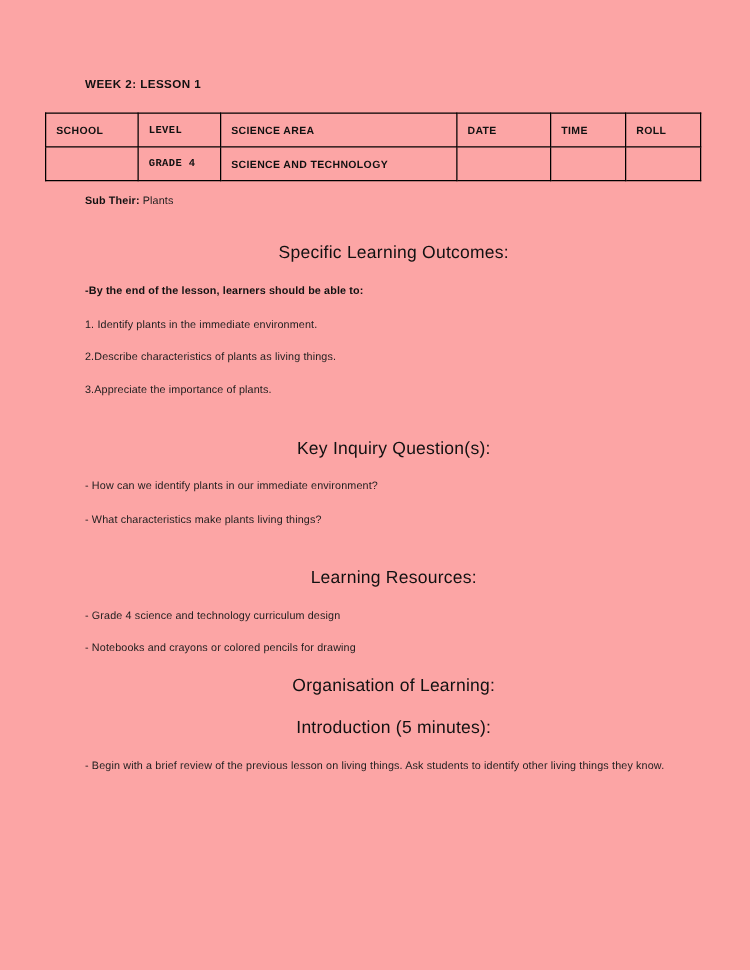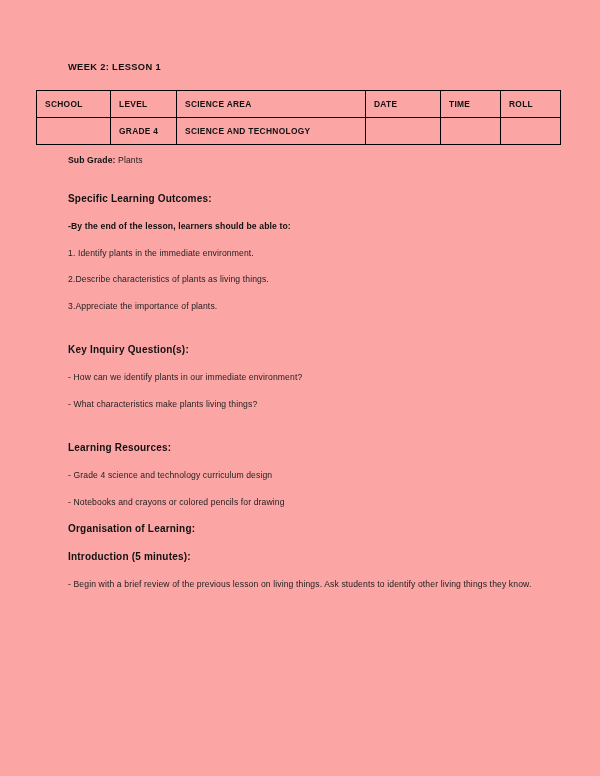--- a/index.html
+++ b/index.html
@@ -55,21 +55,21 @@
     font-size: 8.4px;
     font-weight: bold;
     letter-spacing: 0.3px;
     color: #111111;
     height: 27px;
     vertical-align: middle;
     padding: 0 0 0 8px;
     box-sizing: border-box;
   }
   td.col-school  { width: 74px; }
-  td.col-level   { width: 66px; }
+  td.col-level   { width: 66px; font-family: Liberation Mono, monospace; }
   td.col-area    { width: 189px; }
   td.col-date    { width: 75px; }
   td.col-time    { width: 60px; }
   td.col-roll    { width: 60px; }
   td.cell-area-value { padding-left: 15px; }
 
   
   .body {
     position: absolute;
     left: 0;
@@ -82,26 +82,27 @@
     color: #1d1d1d;
     margin: 0 0 14px 0;
     letter-spacing: 0.12px;
   }
   .line:last-child { margin-bottom: 0; }
   .line b, .line strong {
     font-weight: bold;
     color: #111111;
   }
   .heading {
-    font-size: 10px;
-    font-weight: bold;
+    font-size: 14px;
+    font-weight: normal;
     color: #111111;
     letter-spacing: 0.2px;
     line-height: 1.4;
     margin: 0 0 14px 0;
+    text-align: center;
   }
   .gap-before-md { margin-top: 26px; }
   .gap-before-lg { margin-top: 31px; }
   .gap-before-xl { }
   .para {
     font-size: 8.6px;
     line-height: 1.55;
     color: #1d1d1d;
     letter-spacing: 0.12px;
     margin: 0;
@@ -136,21 +137,21 @@
           <td class="col-roll"></td>
         </tr>
       </tbody>
         </table>
     </div>
 
     <div class="body">
 
 
       <p class="line">
-        <b>Sub Grade:</b><span> Plants</span>
+        <b>Sub Their:</b><span> Plants</span>
       </p>
 
       <p class="heading gap-before-md">Specific Learning Outcomes:</p>
 
       <p class="line">
         <b>-</b><b>By the end of the lesson, learners should be able to:</b>
       </p>
 
       <p class="line">1. Identify plants in the immediate environment.</p>
       <p class="line">2.Describe characteristics of plants as living things.</p>

